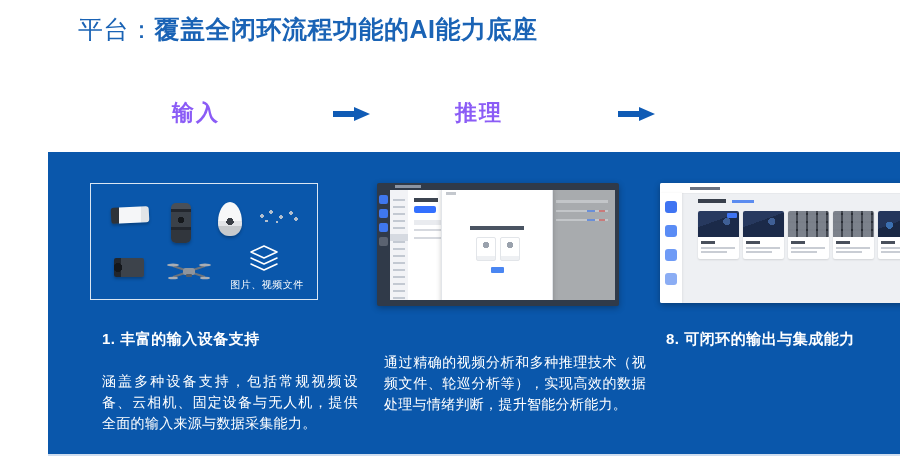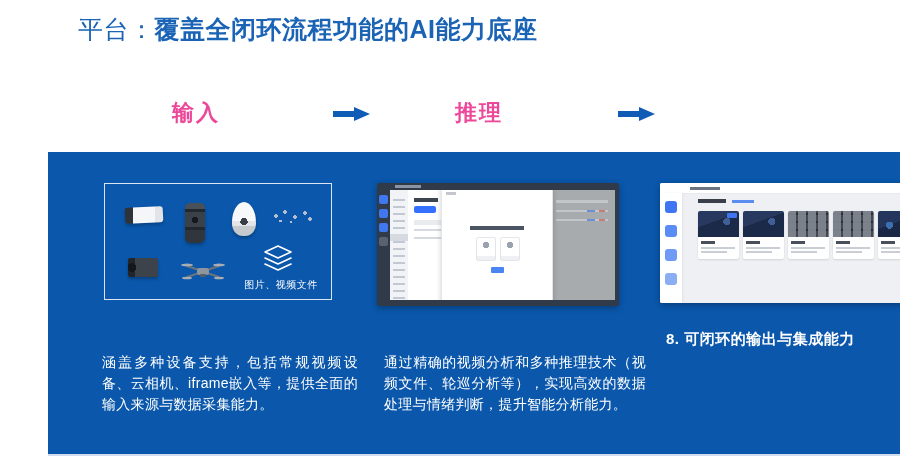--- a/index.html
+++ b/index.html
@@ -5,31 +5,31 @@
   html,body{margin:0;padding:0;background:#fff;}
   .slide{position:relative;width:900px;height:470px;background:#ffffff;overflow:hidden;
          font-family:"Liberation Sans","DejaVu Sans",sans-serif;margin-left:48px;}
 
   
   .page-title{position:absolute;left:30px;top:13px;font-size:25px;color:#1a63b5;letter-spacing:.5px;}
   .page-title .prefix{font-weight:400;}
   .page-title .main{font-weight:700;}
 
   
-  .step{position:absolute;top:98px;font-size:22px;font-weight:700;color:#ec4899;letter-spacing:2px;}
+  .step{position:absolute;top:98px;font-size:22px;font-weight:700;color:#8b5cf6;letter-spacing:2px;}
   .step-input{left:124px;} .step-inference{left:407px;}
   .flow-arrow{position:absolute;top:106px;width:38px;height:16px;}
   .arrow-1{left:285px;} .arrow-2{left:570px;}
 
   
   .band{position:absolute;left:0;top:152px;width:900px;height:302px;background:#0a57ab;}
   .band-edge{position:absolute;left:0;top:454px;width:900px;height:2px;background:#cfddef;}
 
   
-  .device-box{position:absolute;left:56px;top:31px;width:226px;height:115px;
+  .device-box{position:absolute;left:42px;top:31px;width:226px;height:115px;
               border:1px solid rgba(255,255,255,.85);}
   .dev{position:absolute;}
   .bullet-cam{left:20px;top:23px;width:38px;height:16px;border-radius:3px;transform:rotate(-3deg);
       background:linear-gradient(90deg,#2e3339 0 8px,#f5f6f8 8px 30px,#e2e4e7 30px);
       box-shadow:0 2px 3px rgba(0,0,0,.25);}
   .ptz-cam{left:80px;top:19px;width:20px;height:40px;border-radius:5px;
       background:radial-gradient(circle 3.5px at 50% 42%, #15181c 90%, rgba(0,0,0,0) 91%),
       linear-gradient(180deg,#4a5058 0 6px,#23272e 6px 9px,#3b4149 9px 24px,#23272e 24px 27px,#31363d 27px);
       box-shadow:0 2px 3px rgba(0,0,0,.25);}
   .dome-cam{left:127px;top:18px;width:24px;height:34px;
@@ -244,21 +244,22 @@
       </div>
       <div class="p3-card" style="left:218px;width:38px;">
         <div class="p3-thumb thumb-dash"></div>
         <div class="p3-cap-title"></div>
         <div class="p3-cap-l1"></div>
         <div class="p3-cap-l2"></div>
       </div>
     </div>
 
     <div class="col col-1">
-      <div class="col-body">涵盖多种设备支持，包括常规视频设备、云相机、iframe嵌入等，提供全面的输入来源与数据采集能力。</div>
+      <div class="col-heading">1. 丰富的输入设备支持</div>
+      <div class="col-body">涵盖多种设备支持，包括常规视频设备、云相机、固定设备与无人机，提供全面的输入来源与数据采集能力。</div>
     </div>
     <div class="col col-2">
       <div class="col-body">通过精确的视频分析和多种推理技术（视频文件、轮巡分析等），实现高效的数据处理与情绪判断，提升智能分析能力。</div>
     </div>
     <div class="col col-3">
       <div class="col-heading">8. 可闭环的输出与集成能力</div>
     </div>
   </div>
 
   <div class="band-edge"></div>

